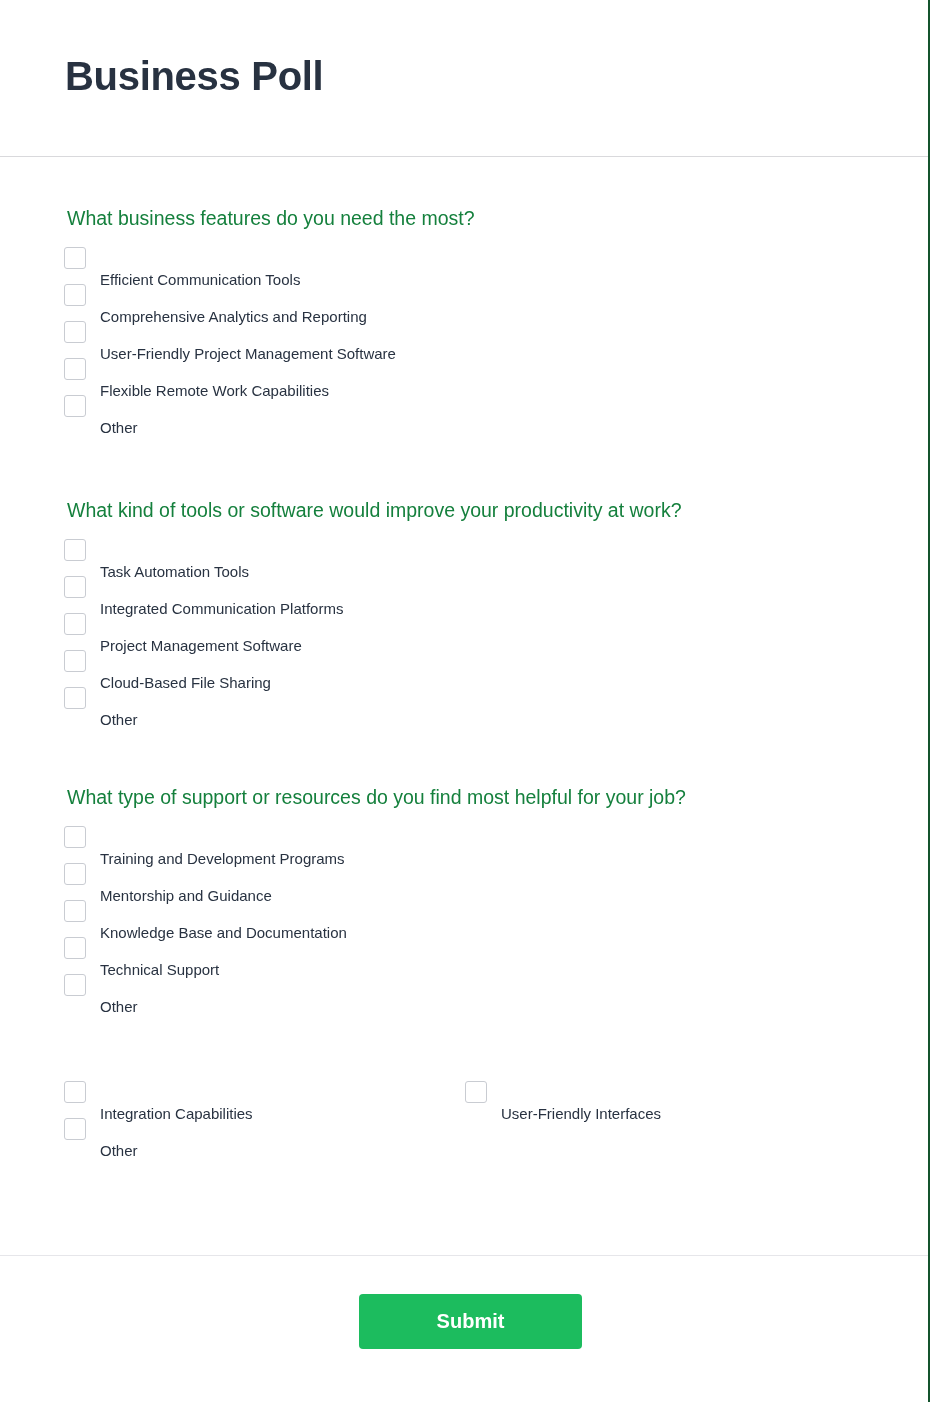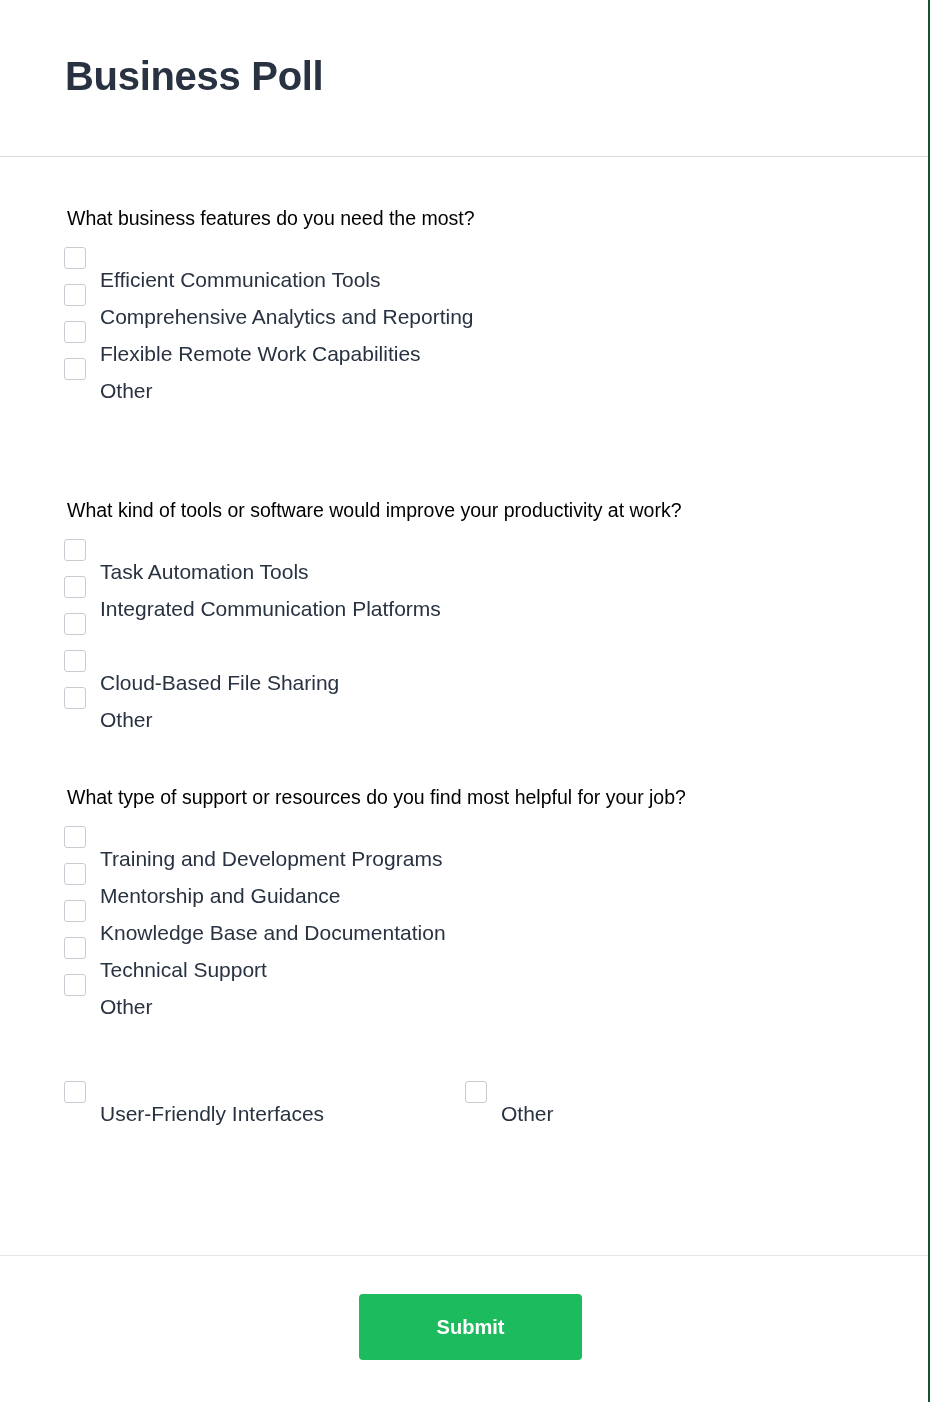--- a/index.html
+++ b/index.html
@@ -1,45 +1,49 @@
 <!DOCTYPE html>
 <html><head>
 <meta charset="utf-8">
 <style>
   html, body { margin:0; padding:0; background:#fff; }
   body { width:930px; height:1402px; overflow:hidden; font-family:"Liberation Sans", sans-serif; color:#1f2937; position:relative; }
   .card { position:absolute; left:0; top:0; width:928px; height:1402px; border-right:4px solid #14532d; background:#fff; }
   .header { height:156px; border-bottom:1px solid #d9d9dc; position:relative; }
   .title { position:absolute; left:65px; top:54px; font-size:40px; font-weight:bold; color:#283241; margin:0; letter-spacing:-0.3px; }
   .section { position:absolute; left:64px; }
-  .question { font-size:19.5px; color:#000000; margin:0 0 10px 3px; height:22px; line-height:22px; }
+  .question { font-size:19.5px; color:#15803d; margin:0 0 10px 3px; height:22px; line-height:22px; }
   .opt { display:flex; align-items:center; height:37px; }
   .box { width:22px; height:22px; border:1.5px solid #c9ccd2; border-radius:3px; box-sizing:border-box; background:#fff; margin-right:14px; cursor:pointer; }
-  .lbl { font-size:21px; color:#283241;margin-top:44px; }
+  .lbl { font-size:15px; color:#283241;margin-top:44px; }
   .grid2 { display:grid; grid-template-columns:401px 400px; }
   .footer { position:absolute; left:0; top:1255px; width:928px; border-top:1px solid #e6e6ea; height:147px; }
-  .submit { position:absolute; left:359px; top:38px; width:223px; height:66px; background:#1cbc5e; border:none; border-radius:4px; color:#fff; font-weight:bold; font-size:20px; font-family:"Liberation Sans", sans-serif; cursor:pointer; }
+  .submit { position:absolute; left:359px; top:38px; width:223px; height:55px; background:#1cbc5e; border:none; border-radius:4px; color:#fff; font-weight:bold; font-size:20px; font-family:"Liberation Sans", sans-serif; cursor:pointer; }
 </style>
 </head>
 <body>
 
 <div class="card">
   <div class="header">
     <h1 class="title">Business Poll</h1>
   </div>
 
   <div class="section" style="top:207px;">
     <div class="question">What business features do you need the most?</div>
     <div class="opt">
         <span class="box"></span>
         <span class="lbl">Efficient Communication Tools</span>
       </div>
     <div class="opt">
         <span class="box"></span>
         <span class="lbl">Comprehensive Analytics and Reporting</span>
+      </div>
+    <div class="opt">
+        <span class="box"></span>
+        <span class="lbl">User-Friendly Project Management Software</span>
       </div>
     <div class="opt">
         <span class="box"></span>
         <span class="lbl">Flexible Remote Work Capabilities</span>
       </div>
     <div class="opt">
         <span class="box"></span>
         <span class="lbl">Other</span>
       </div>
   </div>
@@ -49,20 +53,21 @@
     <div class="opt">
         <span class="box"></span>
         <span class="lbl">Task Automation Tools</span>
       </div>
     <div class="opt">
         <span class="box"></span>
         <span class="lbl">Integrated Communication Platforms</span>
       </div>
     <div class="opt">
         <span class="box"></span>
+        <span class="lbl">Project Management Software</span>
       </div>
     <div class="opt">
         <span class="box"></span>
         <span class="lbl">Cloud-Based File Sharing</span>
       </div>
     <div class="opt">
         <span class="box"></span>
         <span class="lbl">Other</span>
       </div>
   </div>
@@ -88,20 +93,24 @@
     <div class="opt">
         <span class="box"></span>
         <span class="lbl">Other</span>
       </div>
   </div>
 
   <div class="section" style="top:1073px;">
     <div class="grid2">
       <div class="opt">
           <span class="box"></span>
+          <span class="lbl">Integration Capabilities</span>
+        </div>
+      <div class="opt">
+          <span class="box"></span>
           <span class="lbl">User-Friendly Interfaces</span>
         </div>
       <div class="opt">
           <span class="box"></span>
           <span class="lbl">Other</span>
         </div>
     </div>
   </div>
 
   <div class="footer">

